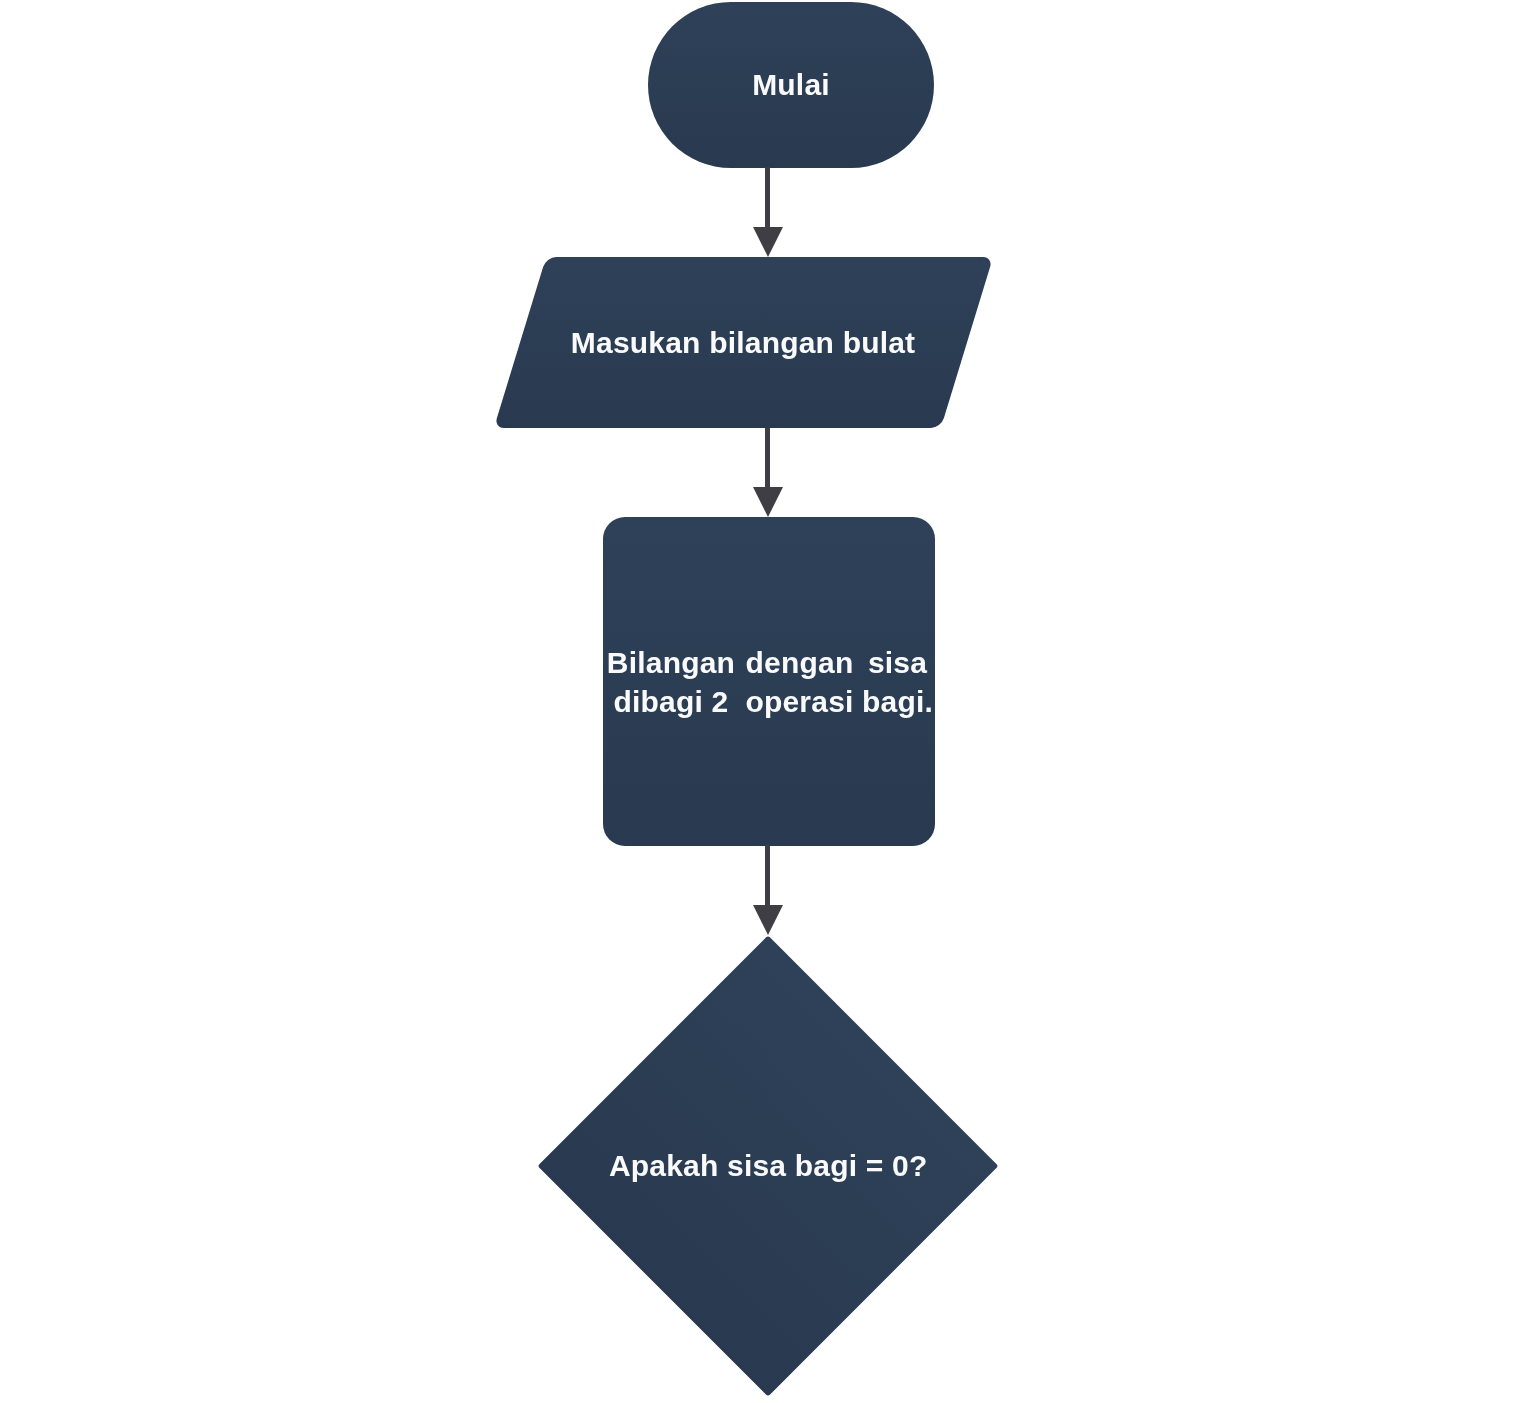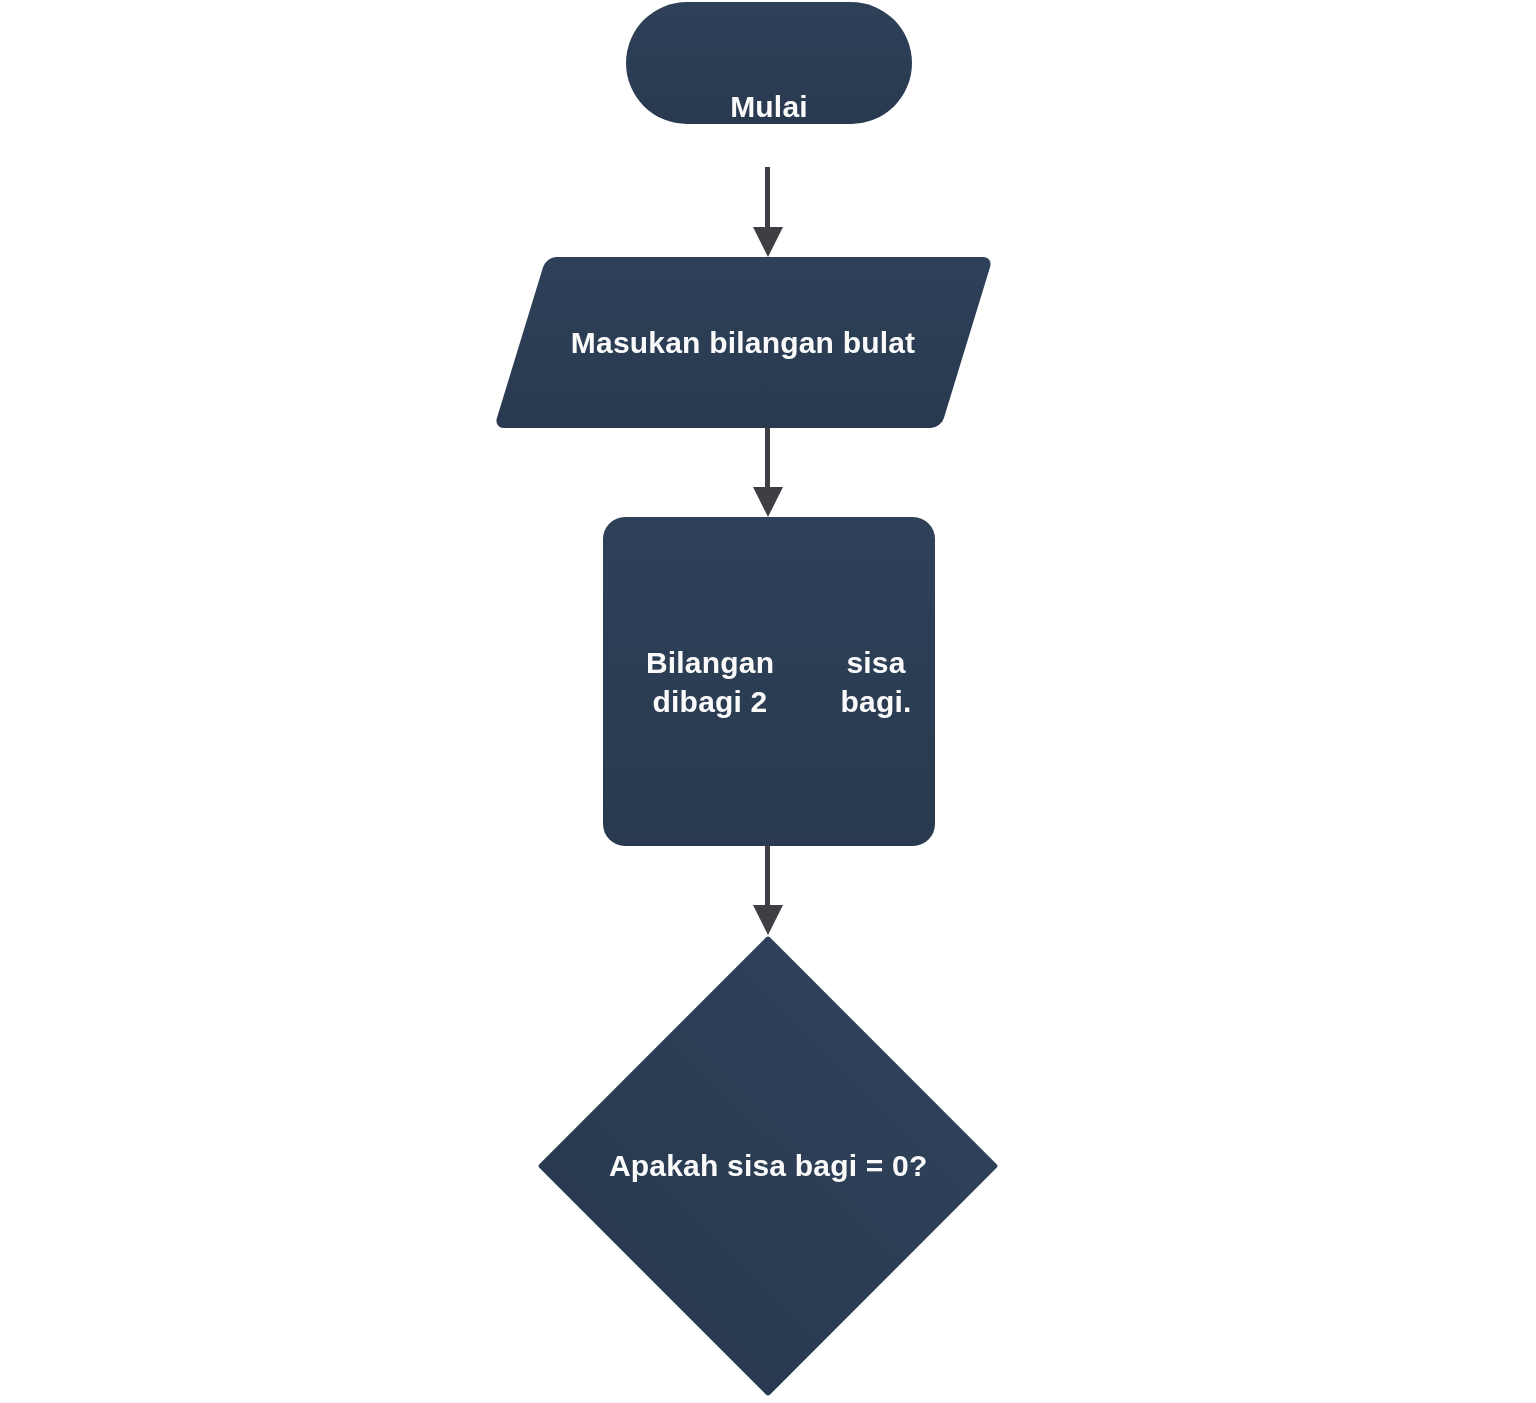--- a/index.html
+++ b/index.html
@@ -23,26 +23,25 @@
     align-items: center;
     justify-content: center;
     text-align: center;
     font-size: 30px;
     font-weight: 600;
     letter-spacing: 0.2px;
     box-sizing: border-box;
   }
   
   .node-terminator {
-    left: 626px;
+    left: 648px;
     top: 2px;
     width: 286px;
-    height: 122px;
+    height: 166px;
     border-radius: 83px;
-    align-items: flex-end;
   }
   
   .node-io {
     left: 520px;
     top: 257px;
     width: 447px;
     height: 171px;
     transform: skewX(-17deg);
     border-radius: 10px;
   }
@@ -111,20 +110,21 @@
 
   <div class="node node-io">
     <span class="label">Masukan bilangan bulat</span>
   </div>
 
   <div class="arrow-shaft" id="shaft2"></div>
   <div class="arrow-head" id="head2"></div>
 
   <div class="node node-process">
     <span class="label">Bilangan dibagi 2</span>
+    <span class="label">dengan operasi</span>
     <span class="label">sisa bagi.</span>
   </div>
 
   <div class="arrow-shaft" id="shaft3"></div>
   <div class="arrow-head" id="head3"></div>
 
   <div class="node node-decision">
     <span class="label">Apakah sisa bagi = 0?</span>
   </div>
 

